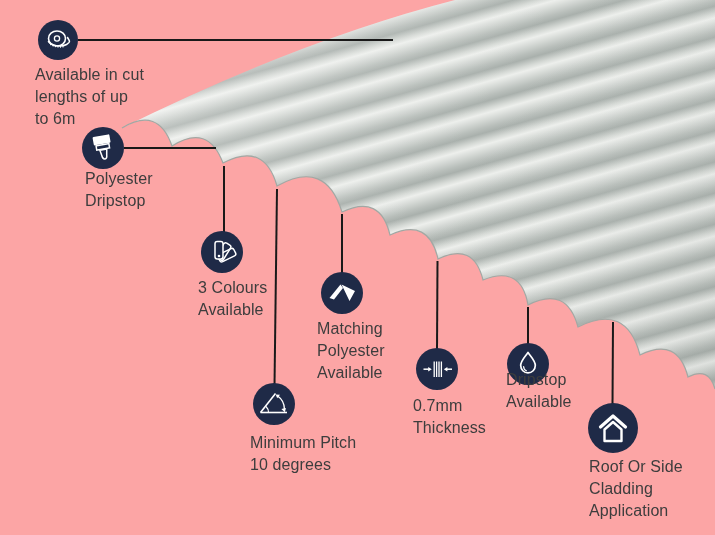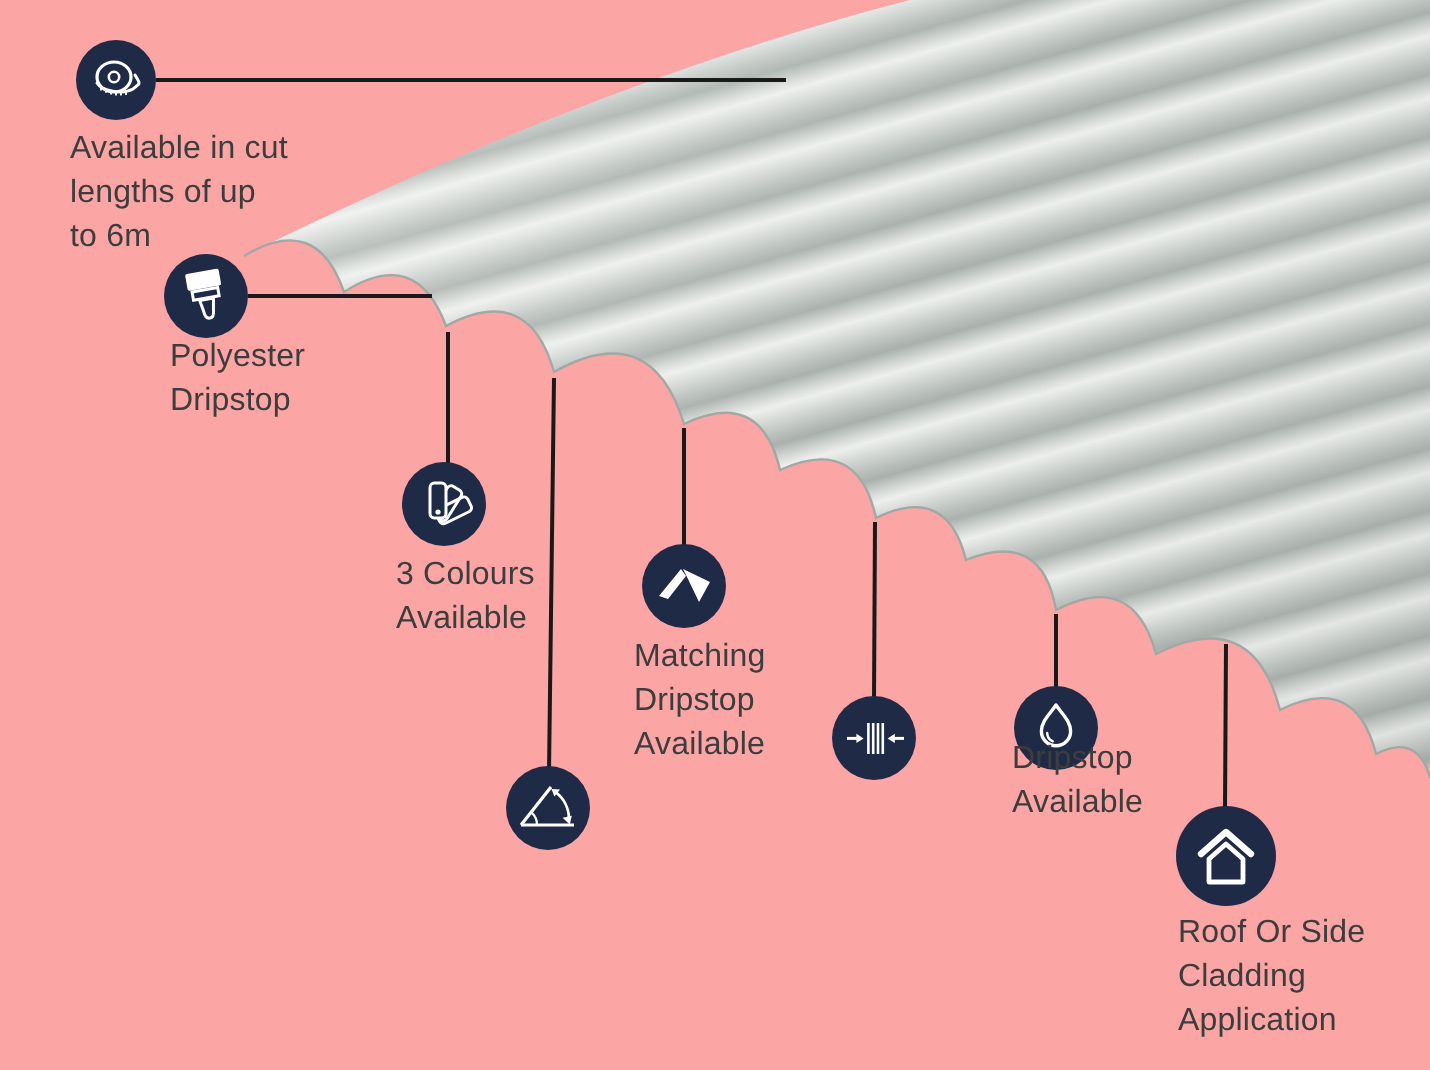--- a/index.html
+++ b/index.html
@@ -109,45 +109,49 @@
 Available</div>
 
   <div class="icon" style="left:321px;top:272px">
     <svg width="42" height="42" viewBox="0 0 42 42">
       <circle cx="21" cy="21" r="21" fill="var(--navy)"></circle>
       <path d="M8.5 26 L19.5 12.5 L22 16 L13 27.5 Z" fill="#fff"></path>
       <path d="M20.5 12.5 L34 19 L28.5 29 L22.5 16.5 Z" fill="#fff"></path>
     </svg>
   </div>
   <div class="label" style="left:317px;top:318px">Matching
-Dripstop
+Polyester
 Available</div>
 
   <div class="icon" style="left:253px;top:383px">
     <svg width="42" height="42" viewBox="0 0 42 42">
       <circle cx="21" cy="21" r="21" fill="var(--navy)"></circle>
       <path d="M7.5 29.5 H34" stroke="#fff" stroke-width="1.6"></path>
       <path d="M7.5 29.5 L22.5 10.5" stroke="#fff" stroke-width="1.6"></path>
       <path d="M15.5 29.5 A8 8 0 0 0 13 23.5" fill="none" stroke="#fff" stroke-width="1.2"></path>
       <path d="M24 12.5 A17 17 0 0 1 31.5 26.5" fill="none" stroke="#fff" stroke-width="1.4"></path>
       <path d="M31.9 29.3 L28.3 25.9 L32.9 24.9 Z" fill="#fff"></path>
       <path d="M22.7 11.5 L27 11.8 L24.2 15.3 Z" fill="#fff"></path>
     </svg>
   </div>
+  <div class="label" style="left:250px;top:432px">Minimum Pitch
+10 degrees</div>
 
   <div class="icon" style="left:416px;top:348px">
     <svg width="42" height="42" viewBox="0 0 42 42">
       <circle cx="21" cy="21" r="21" fill="var(--navy)"></circle>
       <path d="M18.2 13.5 V29 M20.6 13.5 V29 M23 13.5 V29 M25.4 13.5 V29" stroke="#fff" stroke-width="1.3"></path>
       <path d="M7.5 21.2 H12.8" stroke="#fff" stroke-width="1.5"></path>
       <path d="M15.8 21.2 L12.2 18.9 V23.5 Z" fill="#fff"></path>
       <path d="M36 21.2 H30.8" stroke="#fff" stroke-width="1.5"></path>
       <path d="M27.8 21.2 L31.4 18.9 V23.5 Z" fill="#fff"></path>
     </svg>
   </div>
+  <div class="label" style="left:413px;top:395px">0.7mm
+Thickness</div>
 
   <div class="icon" style="left:507px;top:343px">
     <svg width="42" height="42" viewBox="0 0 42 42">
       <circle cx="21" cy="21" r="21" fill="var(--navy)"></circle>
       <path d="M21 9.5 C24 14 28.3 17.6 28.3 22.6 A7.3 7.3 0 0 1 13.7 22.6 C13.7 17.6 18 14 21 9.5 Z" fill="none" stroke="#fff" stroke-width="1.7" stroke-linejoin="round"></path>
       <path d="M16.6 23.5 a4.6 4.6 0 0 0 2.8 4.2" fill="none" stroke="#fff" stroke-width="1.2" stroke-linecap="round"></path>
     </svg>
   </div>
   <div class="label" style="left:506px;top:369px">Dripstop
 Available</div>

